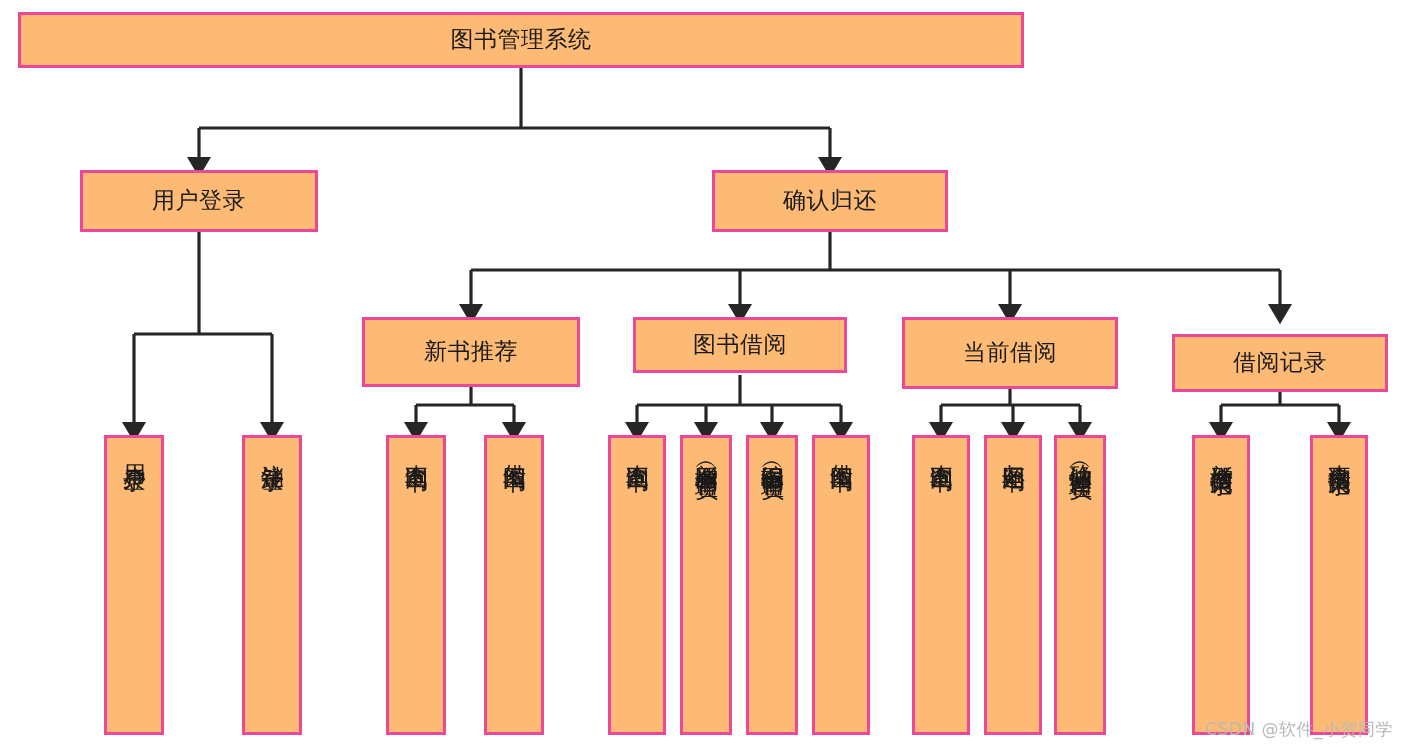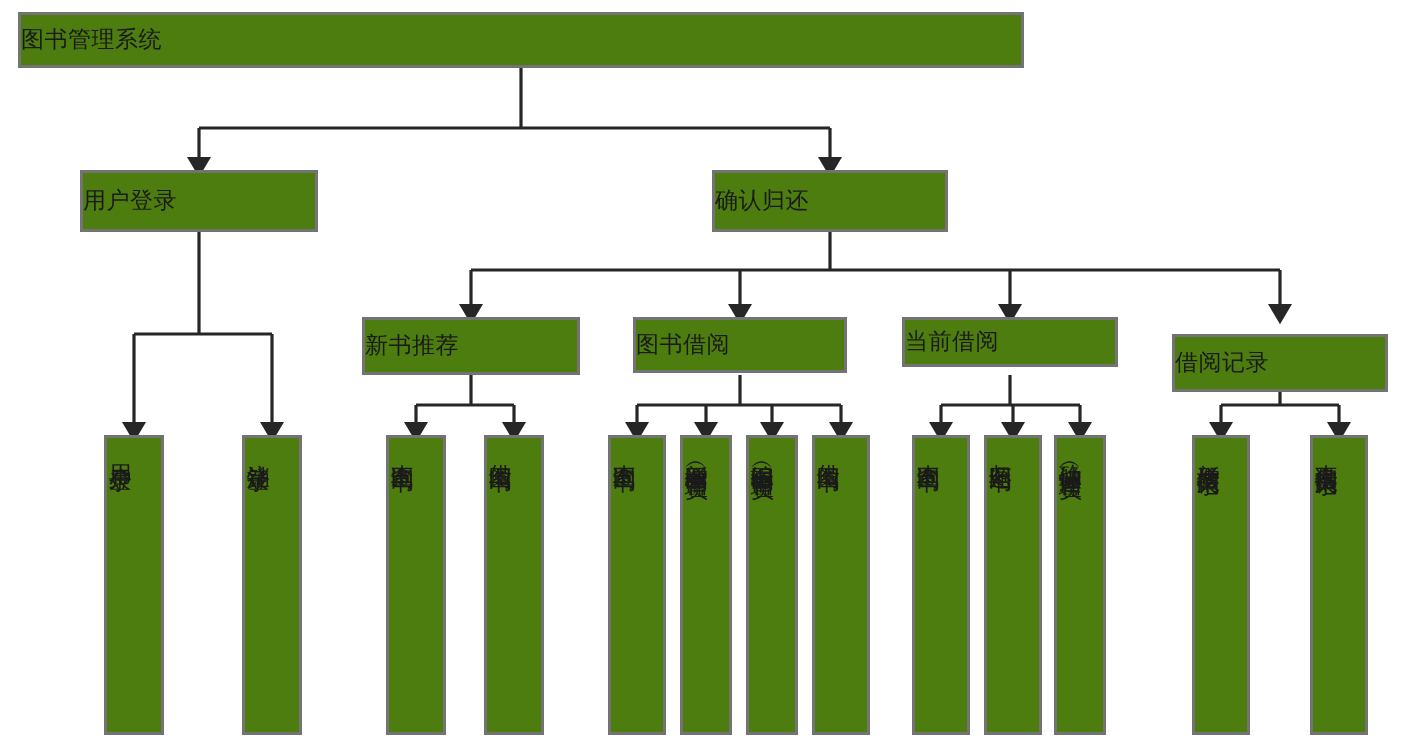--- a/index.html
+++ b/index.html
@@ -16,25 +16,25 @@
   }
   #diagram-root {
     position: absolute;
     left: 0; top: 0;
     width: 1405px;
     height: 747px;
   }
   .node-box {
     position: absolute;
     box-sizing: border-box;
-    background: #4d7c0f;
-    border: 3px solid #737373;
+    background: #fdba74;
+    border: 3px solid #ec4899;
     display: flex;
     align-items: center;
-    justify-content: flex-start;
+    justify-content: center;
   }
   .node-label {
     color: #1a1a1a;
     font-size: 23px;
     line-height: 1.12;
     letter-spacing: 0.5px;
     white-space: nowrap;
     text-align: center;
   }
   .node-box.vertical {
@@ -116,27 +116,27 @@
   <div id="nodes">
       <div class="node-box" style="left: 18px; top: 12px; width: 1006px; height: 56px;">
         <span class="node-label">图书管理系统</span>
       </div>
       <div class="node-box" style="left: 80px; top: 170px; width: 238px; height: 62px;">
         <span class="node-label">用户登录</span>
       </div>
       <div class="node-box" style="left: 712px; top: 170px; width: 236px; height: 62px;">
         <span class="node-label">确认归还</span>
       </div>
-      <div class="node-box" style="left: 362px; top: 317px; width: 218px; height: 58px;">
+      <div class="node-box" style="left: 362px; top: 317px; width: 218px; height: 70px;">
         <span class="node-label">新书推荐</span>
       </div>
       <div class="node-box" style="left: 633px; top: 317px; width: 214px; height: 56px;">
         <span class="node-label">图书借阅</span>
       </div>
-      <div class="node-box" style="left: 902px; top: 317px; width: 216px; height: 50px;">
+      <div class="node-box" style="left: 902px; top: 317px; width: 216px; height: 72px;">
         <span class="node-label">当前借阅</span>
       </div>
       <div class="node-box" style="left: 1172px; top: 334px; width: 216px; height: 58px;">
         <span class="node-label">借阅记录</span>
       </div>
       <div class="node-box vertical" style="left: 104px; top: 435px; width: 60px; height: 300px;">
         <span class="node-label">用户登录</span>
       </div>
       <div class="node-box vertical" style="left: 242px; top: 435px; width: 60px; height: 300px;">
         <span class="node-label">注销登录</span>
@@ -169,13 +169,14 @@
         <span class="node-label">确认归还（管理员）</span>
       </div>
       <div class="node-box vertical" style="left: 1192px; top: 435px; width: 58px; height: 300px;">
         <span class="node-label">新增借阅记录</span>
       </div>
       <div class="node-box vertical" style="left: 1310px; top: 435px; width: 58px; height: 300px;">
         <span class="node-label">查询借阅记录</span>
       </div>
     </div>
 
+  <div id="watermark">CSDN @软件_小贺同学</div>
 </div>
 
 </body></html>

